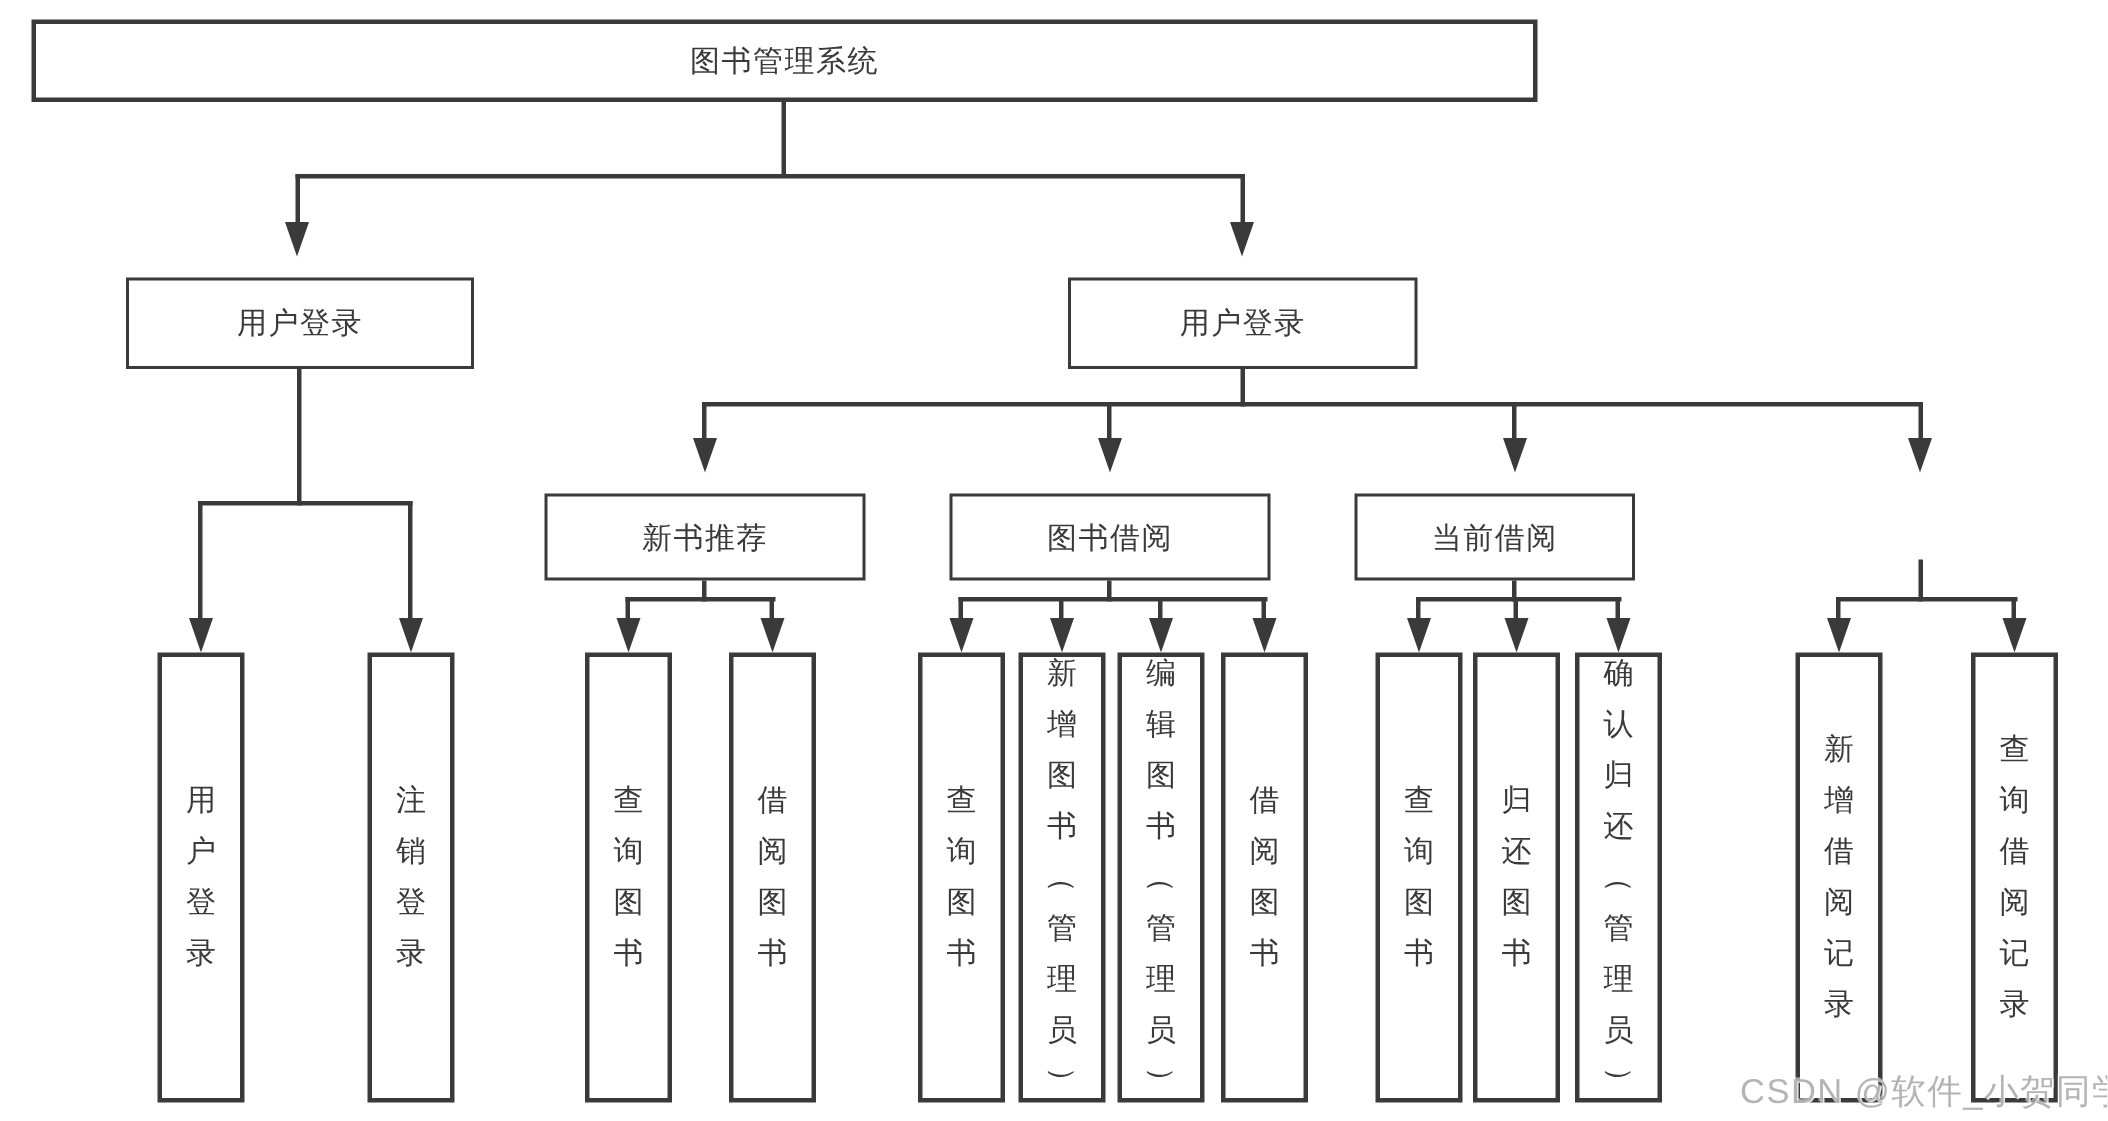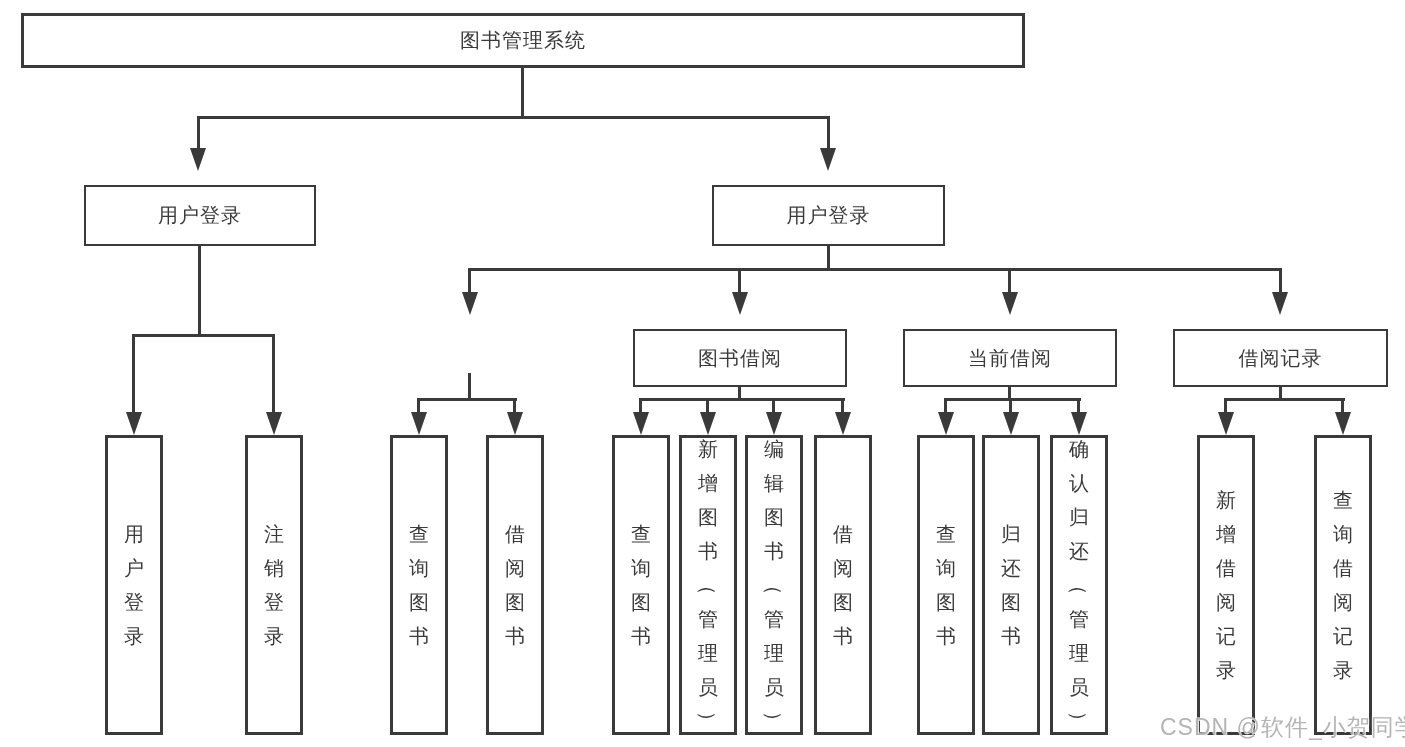--- a/index.html
+++ b/index.html
@@ -104,28 +104,28 @@
   <div class="hline" style="left:468px; top:268px; width:814px;"></div>
   <div class="vline" style="left:468px; top:268px; height:28px;"></div>
   <div class="arrow" style="left:462px; top:292px;"></div>
   <div class="vline" style="left:738px; top:268px; height:28px;"></div>
   <div class="arrow" style="left:732px; top:292px;"></div>
   <div class="vline" style="left:1008px; top:268px; height:28px;"></div>
   <div class="arrow" style="left:1002px; top:292px;"></div>
   <div class="vline" style="left:1279px; top:268px; height:28px;"></div>
   <div class="arrow" style="left:1272px; top:292px;"></div>
 
+  <div class="box thin" style="left:363px; top:315px; width:214px; height:58px;">
+    <span>新书推荐</span>
+  </div>
   <div class="box thin" style="left:633px; top:315px; width:214px; height:58px;text-align:center;">
     <span>图书借阅</span>
   </div>
-  <div class="box thin" style="left:903px; top:315px; width:214px; height:58px;">
+  <div class="box thin" style="left:903px; top:315px; width:187px; height:58px;">
     <span>当前借阅</span>
-  </div>
-  <div class="box thin" style="left:1173px; top:315px; width:215px; height:58px;">
-    <span>借阅记录</span>
   </div>
 
   <div class="vline" style="left:468px; top:373px; height:28px;"></div>
   <div class="hline" style="left:417px; top:398px; width:100px;"></div>
   <div class="vline" style="left:417px; top:398px; height:16px;"></div>
   <div class="arrow" style="left:411px; top:412px;"></div>
   <div class="vline" style="left:513px; top:398px; height:16px;"></div>
   <div class="arrow" style="left:507px; top:412px;"></div>
 
   <div class="vline" style="left:738px; top:373px; height:28px;"></div>

